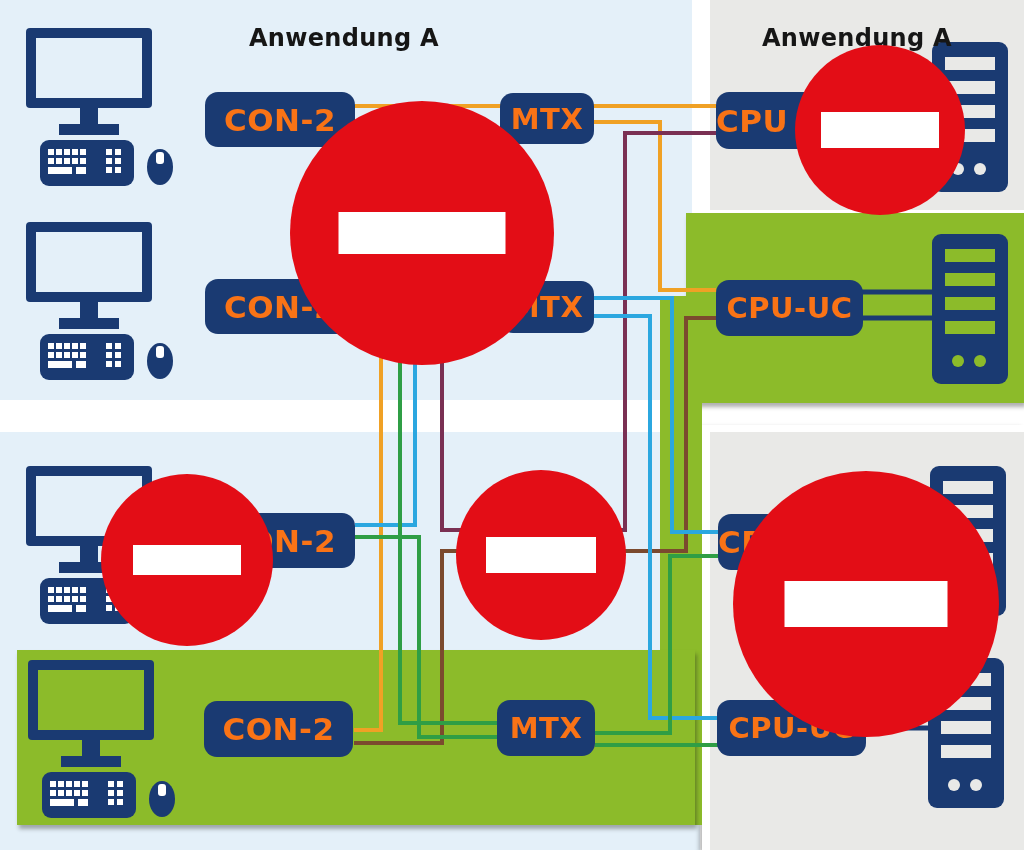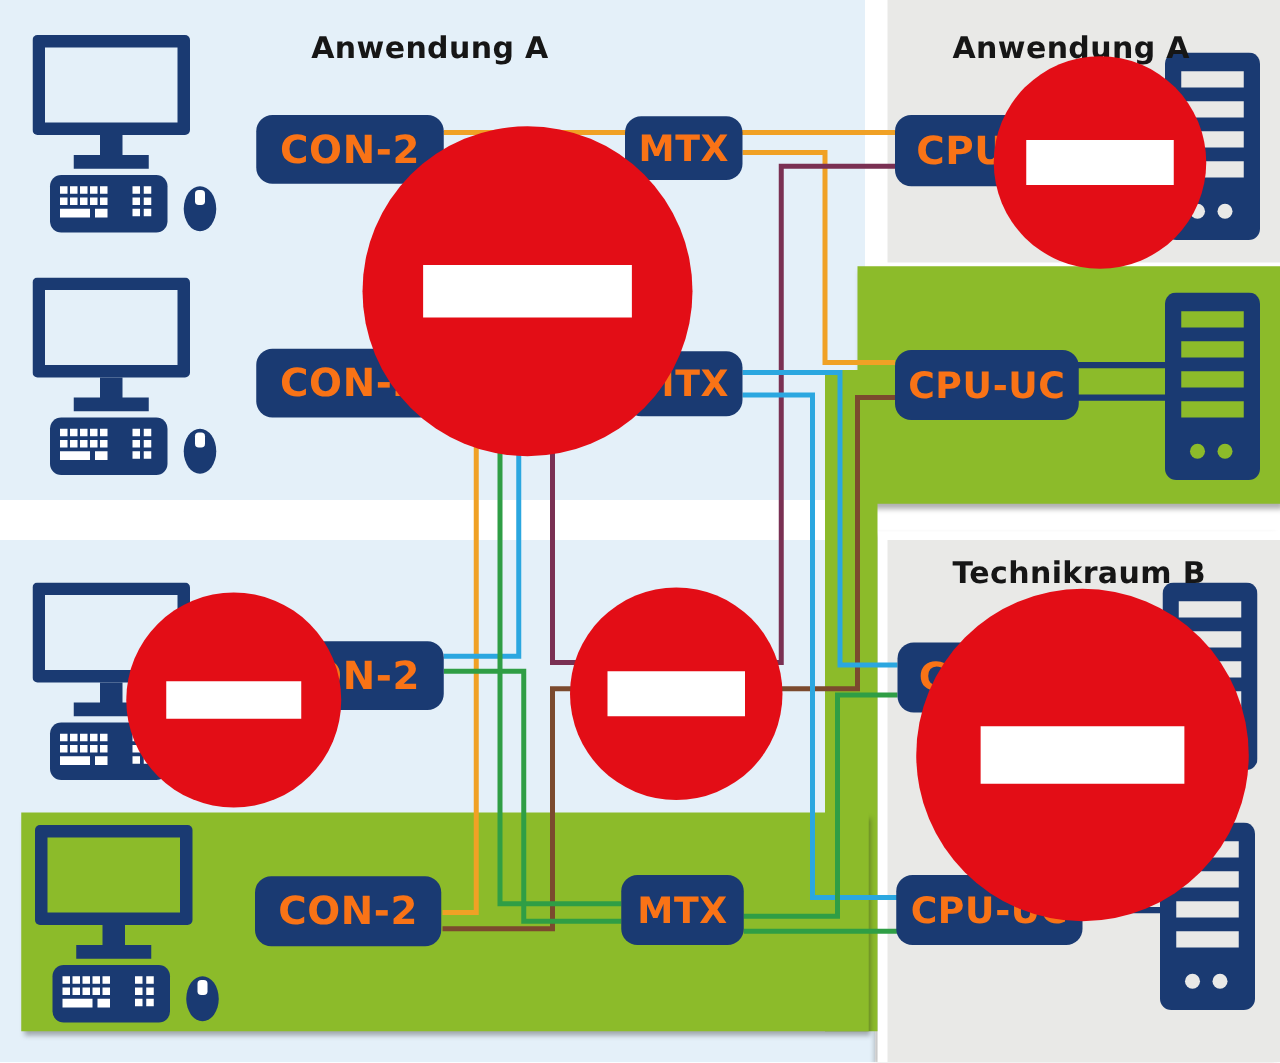--- a/index.html
+++ b/index.html
@@ -4,21 +4,21 @@
 <style>
   html,body{margin:0;padding:0;background:#ffffff;}
   #stage{position:relative;width:1024px;height:850px;overflow:hidden;background:#ffffff;
          font-family:"DejaVu Sans","Liberation Sans",sans-serif;}
   .section{position:absolute;}
   .sh-b{box-shadow:2px 4px 4px rgba(30,30,30,.35);}
   .sh-l{box-shadow:-3px 2px 4px rgba(30,30,30,.30);}
   #wires{position:absolute;left:0;top:0;z-index:5;}
   .node{position:absolute;z-index:10;border-radius:13px;color:#f97316;display:flex;
         align-items:center;justify-content:center;font-weight:bold;letter-spacing:.5px;}
-  .node.left{justify-content:flex-start;padding-left:17px;box-sizing:border-box;}
+  .node.left{justify-content:flex-start;box-sizing:border-box;}
   .seclabel{position:absolute;z-index:10;font-weight:bold;font-size:24px;color:#161616;
             letter-spacing:.3px;white-space:nowrap;margin-left:44px;}
   .icon{position:absolute;z-index:9;line-height:0;}
   .sign{position:absolute;z-index:20;border-radius:50%;}
   .sign .bar{position:absolute;left:50%;top:50%;transform:translate(-50%,-50%);background:#fff;}
 </style>
 </head>
 <body>
 
 <div id="stage">
@@ -53,21 +53,20 @@
     <div class="node" style="left: 205px; top: 279px; width: 150px; height: 55px; background: rgb(26, 58, 114); font-size: 31px;">CON-2</div>
     <div class="node" style="left: 500px; top: 281px; width: 94px; height: 52px; background: rgb(26, 58, 114); font-size: 29px;">MTX</div>
     <div class="node" style="left: 716px; top: 280px; width: 147px; height: 56px; background: rgb(26, 58, 114); font-size: 29px;">CPU-UC</div>
     <div class="node" style="left: 205px; top: 513px; width: 150px; height: 55px; background: rgb(26, 58, 114); font-size: 31px;">CON-2</div>
     <div class="node left" style="left: 718px; top: 514px; width: 146px; height: 56px; background: rgb(26, 58, 114); font-size: 31px;">CPU</div>
     <div class="node" style="left: 204px; top: 701px; width: 149px; height: 56px; background: rgb(26, 58, 114); font-size: 31px;">CON-2</div>
     <div class="node" style="left: 497px; top: 700px; width: 98px; height: 56px; background: rgb(26, 58, 114); font-size: 29px;">MTX</div>
     <div class="node" style="left: 717px; top: 700px; width: 149px; height: 56px; background: rgb(26, 58, 114); font-size: 29px;">CPU-UC</div>
     <div class="seclabel" style="left: 205px; top: 24px;">Anwendung A</div>
     <div class="seclabel" style="left: 718px; top: 24px;">Anwendung A</div>
-    <div class="seclabel" style="left: 718px; top: 444px;">Technikraum B</div>
     <div class="icon" style="left: 26px; top: 28px;"><svg width="152" height="162" viewBox="0 0 152 162">
     <rect x="0" y="0" width="126" height="80" rx="4" fill="#1a3a72"></rect>
     <rect x="10" y="10" width="106" height="60" fill="#e4f0f9"></rect>
     <rect x="54" y="80" width="18" height="17" fill="#1a3a72"></rect>
     <rect x="33" y="96" width="60" height="11" fill="#1a3a72"></rect>
     <rect x="14" y="112" width="94" height="46" rx="9" fill="#1a3a72"></rect>
     <rect x="22" y="121" width="6" height="6" fill="#fff"></rect>
         <rect x="30" y="121" width="6" height="6" fill="#fff"></rect>
         <rect x="38" y="121" width="6" height="6" fill="#fff"></rect>
         <rect x="46" y="121" width="6" height="6" fill="#fff"></rect>

